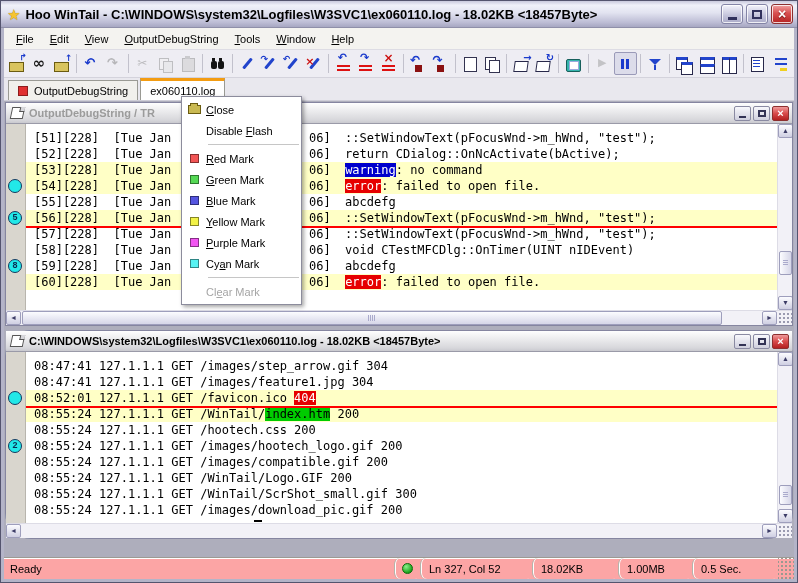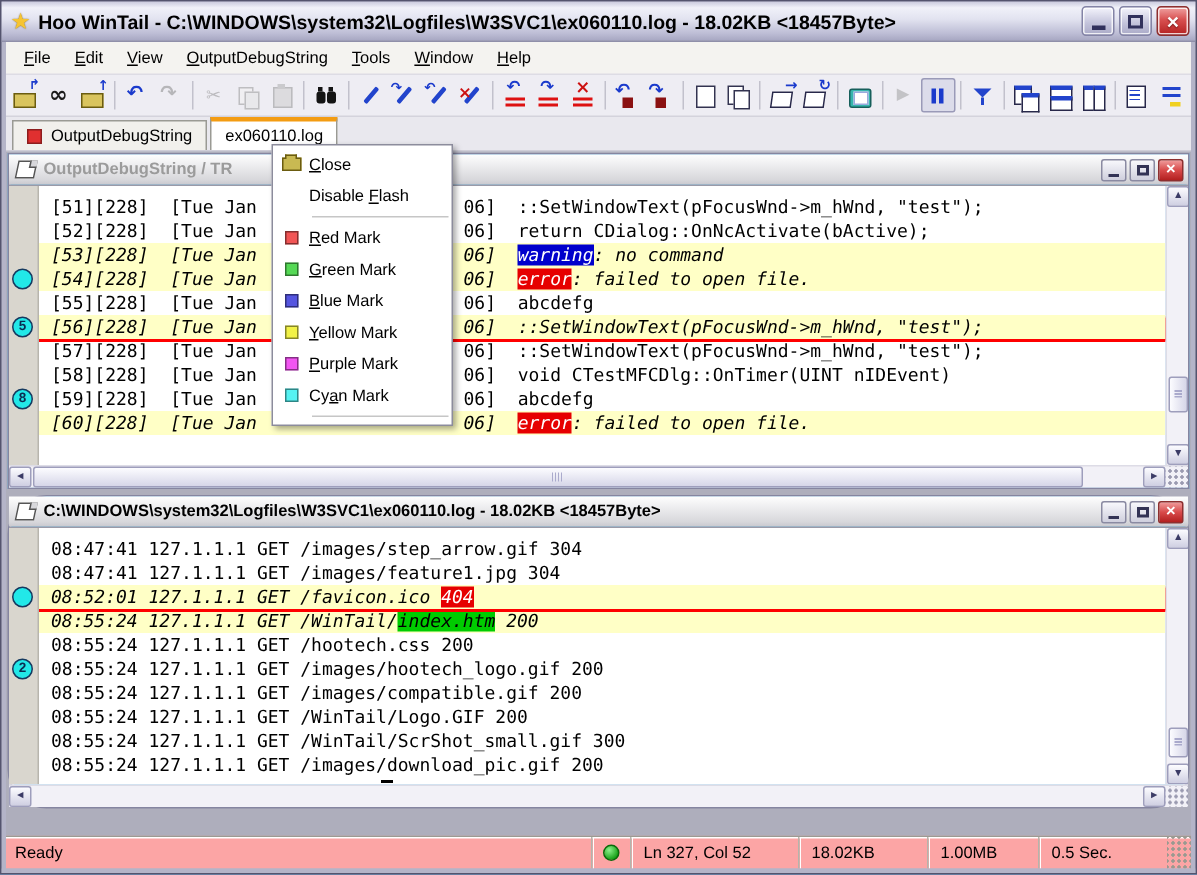--- a/index.html
+++ b/index.html
@@ -117,21 +117,21 @@
   .pbtn.close{background:linear-gradient(#ef9a9a,#d84a4a 50%,#b32020);border-color:#8d2f2f;}
   .pbtn.close span{color:#fff;font-weight:bold;font-size:11px;line-height:1;}
   .pane-body{flex:1;display:flex;overflow:hidden;}
   .gutter{width:20px;flex:0 0 20px;background:#d9d6ce;border-right:1px solid #b8b5ad;padding-top:6px;}
   .gcell{height:16px;position:relative;}
   .mark{position:absolute;left:2px;top:1px;width:14px;height:14px;border-radius:50%;background:#22e8e8;
     border:1.5px solid #15395f;color:#0b2d52;font:bold 9px/11px "Liberation Sans",sans-serif;text-align:center;}
   .content{flex:1;position:relative;overflow:hidden;background:#fff;padding-top:6px;
     font-family:"DejaVu Sans Mono","Liberation Mono",monospace;font-size:12px;}
   .lrow{height:16px;line-height:16px;white-space:pre;position:relative;padding-left:8px;color:#000;}
-  .lrow.hl{background:#ffffc6;font-style:italic;}
+  .lrow.hl{background:#ffffc6;}
   .lrow.redline{box-shadow:0 1px 0 #f00,0 2px 0 #f00;z-index:2;}
   .lrow .rt{position:absolute;left:283px;top:0;white-space:pre;}
   .m-blue{background:#0000cc;color:#fff;}
   .m-red{background:#e60000;color:#fff;}
   .m-green{background:#00cc00;color:#000;}
   .caret{position:absolute;left:228px;top:168px;width:8px;height:2px;background:#000;}
   
   .vscroll{width:15px;flex:0 0 15px;background:#f2f1f7;border-left:1px solid #dddce6;position:relative;}
   .sbtn{position:absolute;left:0;width:15px;height:14px;border:1px solid #9e9ebc;border-radius:2px;
     background:linear-gradient(#fcfcff,#cfcfe2);color:#3b3b66;font-size:7px;line-height:12px;text-align:center;}
@@ -157,21 +157,21 @@
   .cmenu-ic{width:24px;flex:0 0 24px;display:flex;align-items:center;justify-content:center;}
   .cmenu-sep{height:1px;background:#c6c6c6;margin:3px 2px 3px 26px;}
   .msq{width:9px;height:9px;border:1px solid rgba(0,0,0,.45);}
   .mfolder{width:13px;height:9px;background:#c9b952;border:1px solid #6b5c10;position:relative;}
   .mfolder:before{content:"";position:absolute;top:-3px;left:1px;width:6px;height:2px;background:#c9b952;border:1px solid #6b5c10;border-bottom:none;}
   .cmenu-item u{text-decoration:underline;}
   
   .statusbar{height:22px;flex:0 0 22px;background:#fca5a5;border-top:1px solid #9c9b93;box-shadow:inset 0 1px 0 #fff;
     display:flex;align-items:center;font-size:11px;color:#000;margin:0 3px;}
   .sb-ready{flex:1;padding-left:6px;}
-  .sb-pane{height:100%;display:flex;align-items:center;padding:0 8px;border-left:1px solid #b5b4ab;box-shadow:inset 1px 0 0 #fff;}
+  .sb-pane{height:100%;display:flex;align-items:center;padding:0 8px;border-left:1px solid #b5b4ab;box-shadow:inset 1px 0 0 #fff;border-radius:6px;}
   .sb-ind{width:26px;justify-content:center;padding:0;}
   .led{width:11px;height:11px;border-radius:50%;background:radial-gradient(circle at 35% 30%,#8cf08c,#1da51d 70%,#0d7a0d);border:1px solid #0a6a0a;}
   .sb-grip{width:16px;height:100%;background-image:radial-gradient(#9a9990 1px,transparent 1.3px);background-size:4px 4px;background-position:2px 6px;}
   .bottom-edge{height:3px;flex:0 0 3px;background:#b4b4c8;}
 </style>
 </head>
 <body>
 
 <div class="window">
 
@@ -495,15 +495,19 @@
         </span>
         <span><u>P</u>urple Mark</span>
       </div>
       <div class="cmenu-item">
         <span class="cmenu-ic">
           <span class="msq" style="background: rgb(85, 242, 242);"></span>
         </span>
         <span>Cy<u>a</u>n Mark</span>
       </div>
       <div class="cmenu-sep"></div>
+      <div class="cmenu-item disabled">
+        <span class="cmenu-ic"></span>
+        <span>Cl<u>e</u>ar Mark</span>
+      </div>
     </div>
 
 </div>
 
 </body></html>

